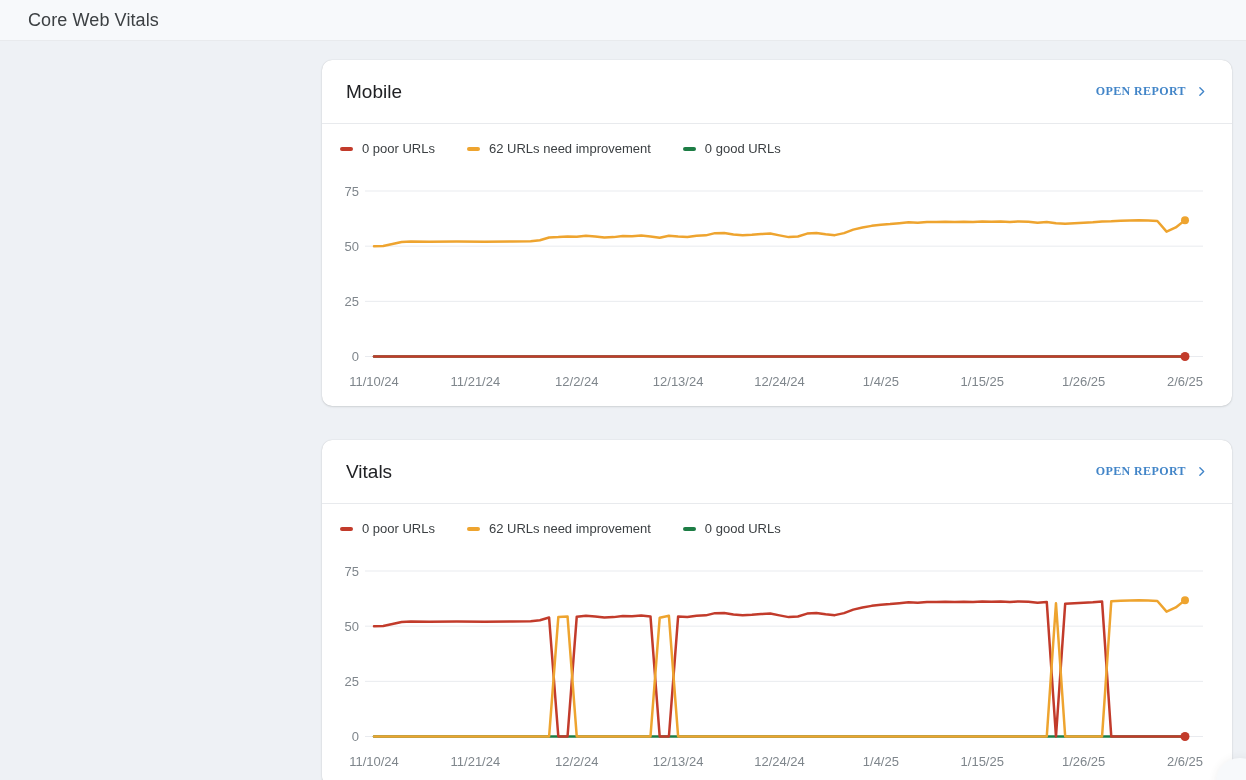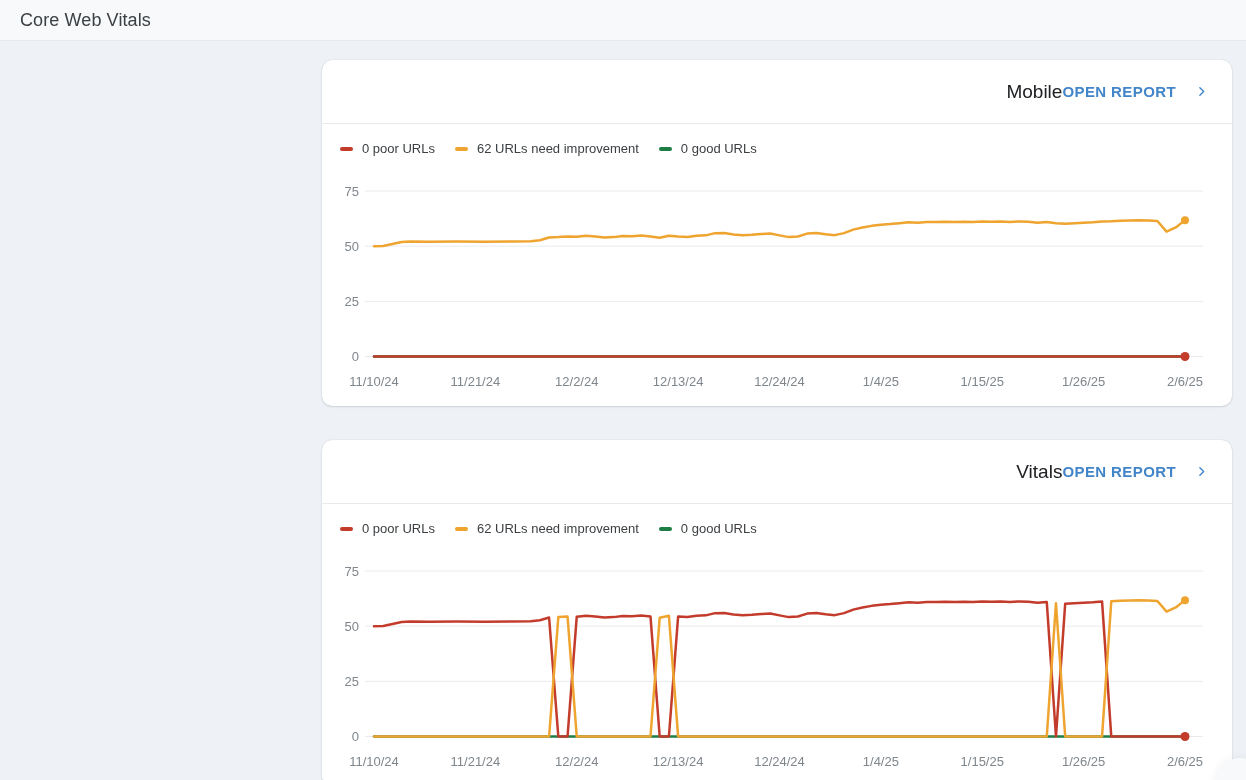--- a/index.html
+++ b/index.html
@@ -6,53 +6,53 @@
   html,body { width:1246px; height:780px; overflow:hidden; }
   body {
     font-family:"Liberation Sans", sans-serif;
     background:var(--c-page-bg);
     position:relative;
   }
   .top-bar {
     position:absolute; top:0; left:0; width:1246px; height:41px;
     background:var(--c-topbar-bg);
     border-bottom:1px solid var(--c-divider);
-    display:flex; align-items:center; padding-left:20px;
+    display:flex; align-items:center; padding-left:28px;
   }
   .page-title {
     font-size:18px; font-weight:400; color:var(--c-title-text);
     letter-spacing:0.1px;
   }
   .content {
     position:absolute; left:322px; top:60px; width:910px;
   }
   .card {
     position:relative;
     width:910px; height:346px;
     background:var(--c-card-bg);
     border-radius:10px;
     box-shadow:0 1px 2px rgba(60,64,67,.15), 0 0 1px rgba(60,64,67,.25);
     margin-bottom:34px;
     overflow:hidden;
   }
   .card-header {
     height:64px;
-    display:flex; align-items:center; justify-content:flex-end;
+    display:flex; align-items:center; justify-content:space-between;
     padding:1px 24px;
     border-bottom:1px solid var(--c-divider);
   }
   .card-title { font-size:19px; font-weight:400; color:var(--c-card-title-text); }
   .open-report {
-    display:flex; align-items:center; gap:19px;
-    font-size:15px; font-weight:700; letter-spacing:.4px;
-    color:var(--c-link); text-decoration:none; cursor:pointer;
+    display:flex; align-items:center; gap:9px;
+    font-size:12px; font-weight:700; letter-spacing:.4px;
+    color:var(--c-link); text-decoration:none; cursor:pointer;font-family:Liberation Serif, serif;
   }
   .open-report svg { display:block; }
   .legend {
-    display:flex; align-items:center; column-gap:20px;
+    display:flex; align-items:center; column-gap:32px;
     padding:17px 16px 0 18px;
   }
   .legend-item {
     display:flex; align-items:center; gap:9px;
     font-size:13px; color:var(--c-legend-text); cursor:pointer;
   }
   .legend-marker { width:13px; height:4px; border-radius:2px; flex:0 0 auto; }
   .chart { position:absolute; inset:0; pointer-events:none; }
   .chart svg { display:block; }
   .chart text {

